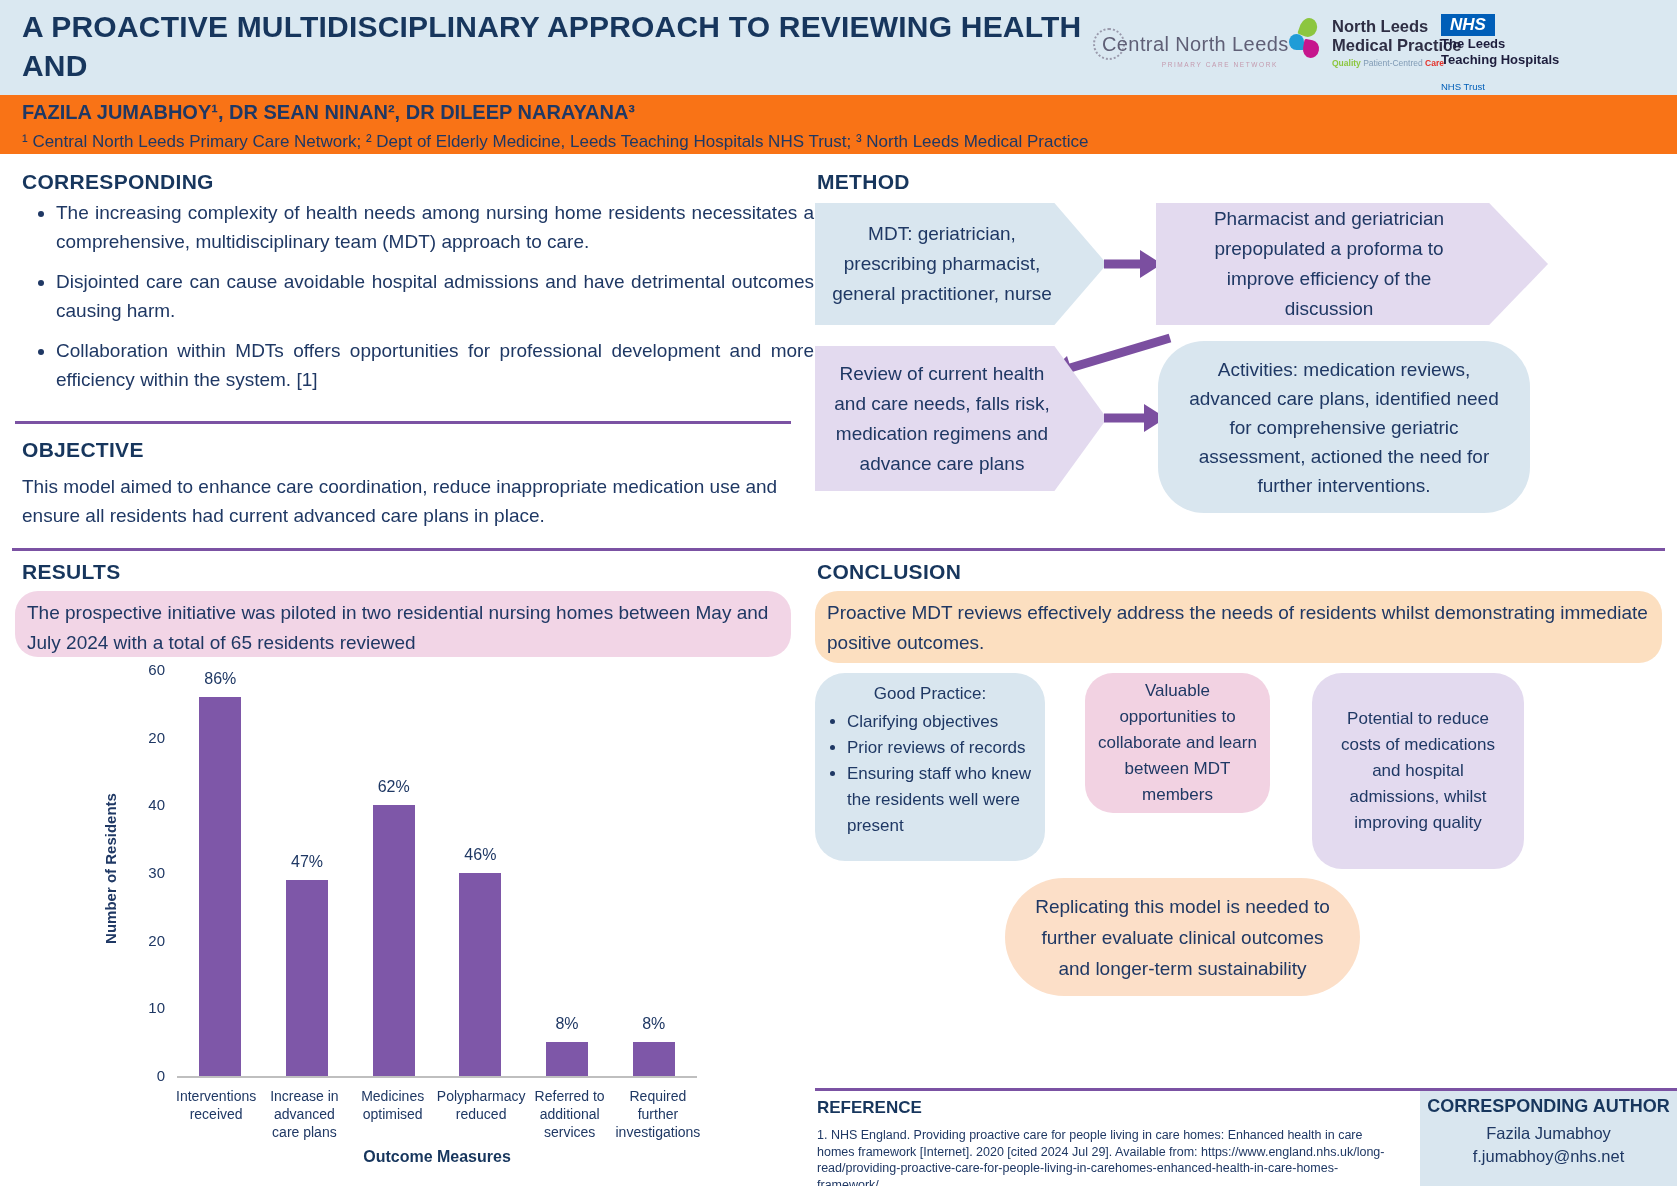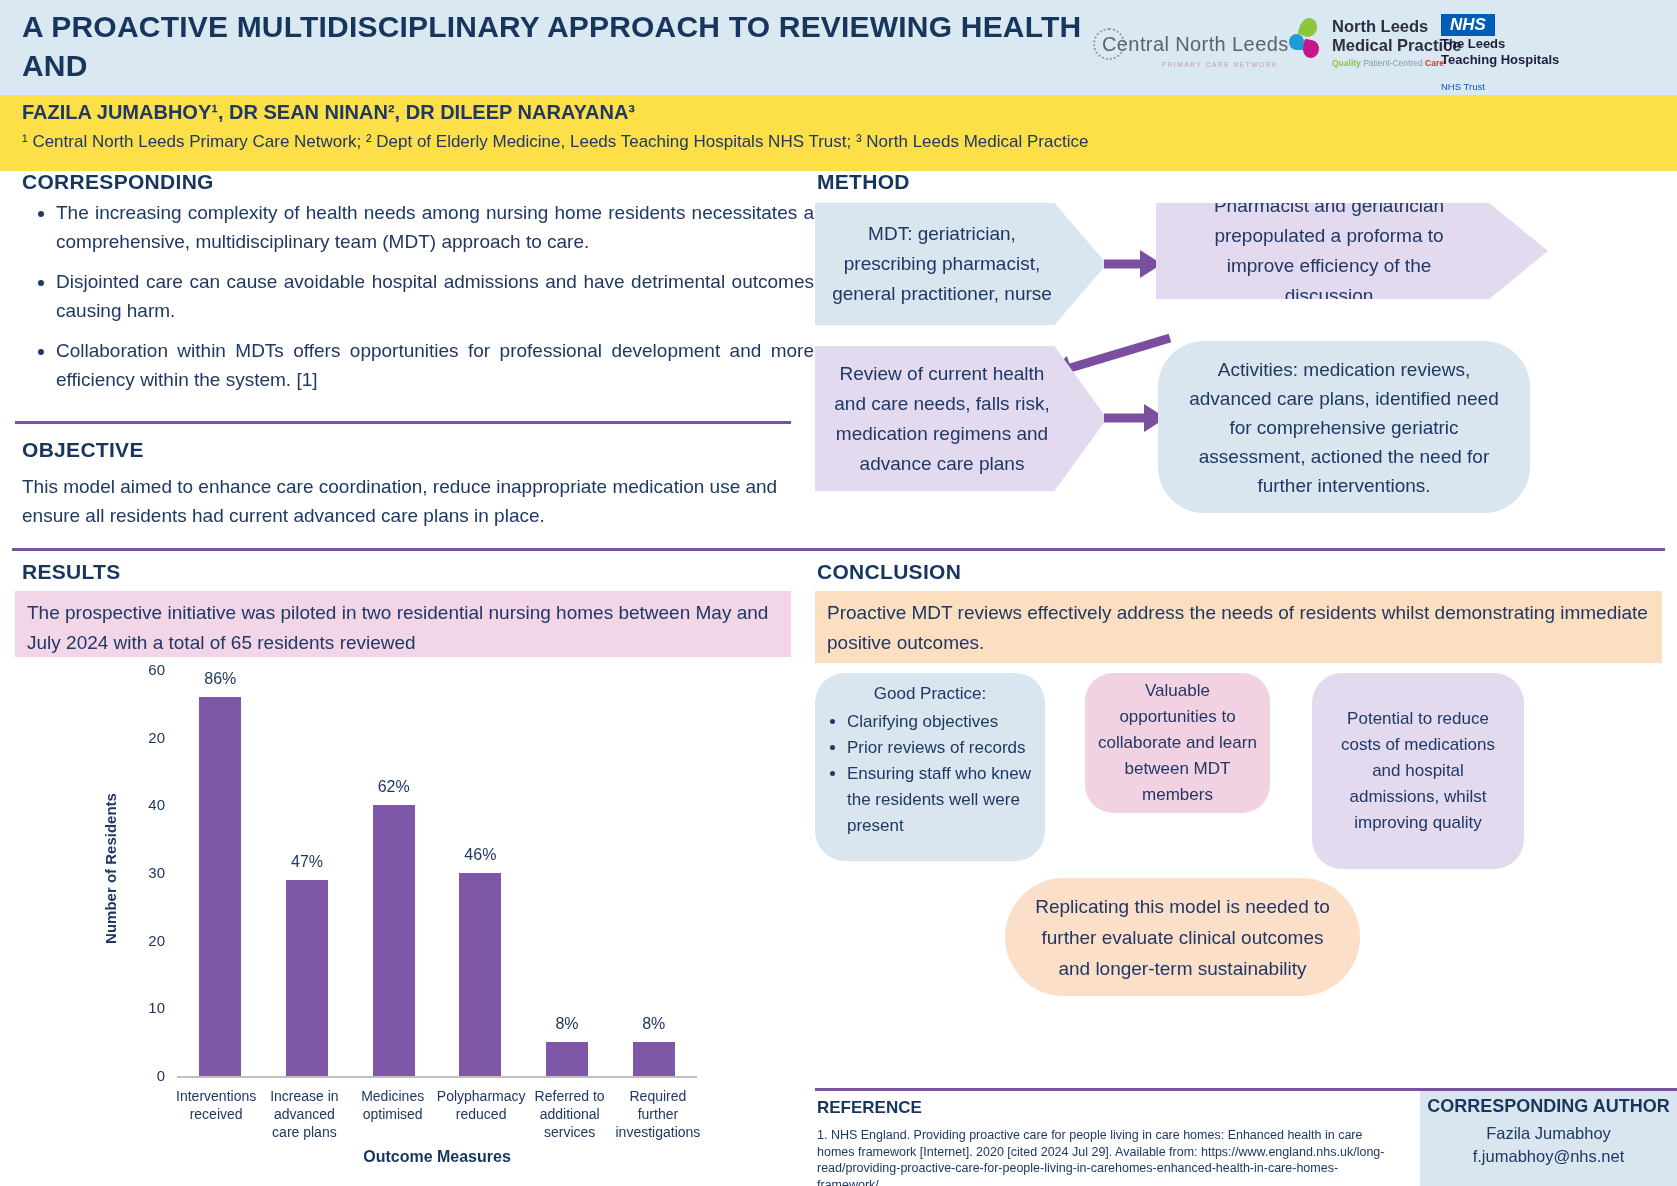--- a/index.html
+++ b/index.html
@@ -2,21 +2,21 @@
 <html><head>
 <meta charset="utf-8">
 <style>
   html,body{margin:0;padding:0;background:#ffffff;}
   .poster{position:relative;width:1677px;height:1186px;background:#ffffff;overflow:hidden;
           font-family:"Liberation Sans",sans-serif;color:#1F3864;}
   
   .band-top{position:absolute;left:0;top:0;width:1677px;height:95px;background:#DAE8F1;}
   .title{position:absolute;left:22px;top:7px;width:1060px;font-size:30px;font-weight:bold;
          color:#17365D;line-height:39px;letter-spacing:0.2px;}
-  .band-authors{position:absolute;left:0;top:95px;width:1677px;height:76px;background:#fde047;}
+  .band-authors{position:absolute;left:0;top:95px;width:1677px;height:59px;background:#f97316;}
   .authors{position:absolute;left:22px;top:6px;font-size:20px;font-weight:bold;color:#1F3864;}
   .affiliations{position:absolute;left:22px;top:37px;font-size:17px;color:#1F3864;}
   
   .logo-cnl{position:absolute;left:1093px;top:28px;width:185px;}
   .cnl-row{display:flex;align-items:center;}
   .cnl-circle{display:inline-block;width:28px;height:28px;border:2px dotted #9a9aac;border-radius:50%;flex:0 0 auto;}
   .cnl-text{margin-left:-23px;font-size:20px;color:#5f5f76;letter-spacing:0.4px;white-space:nowrap;}
   .cnl-sub{font-size:6.5px;color:#c49aae;letter-spacing:1.6px;text-align:right;margin-top:1px;}
   .logo-nlmp{position:absolute;left:1288px;top:17px;display:flex;}
   .nlmp-icon{position:relative;width:38px;height:48px;flex:0 0 auto;}
@@ -36,29 +36,29 @@
   .nhs-l:first-of-type{margin-top:4px;}
   .nhs-trust{font-size:9.5px;color:#005EB8;margin-top:13px;}
   
   .sec-h{position:absolute;font-size:21px;font-weight:bold;color:#17365D;letter-spacing:0.3px;}
   .body-text{font-size:19px;line-height:29px;color:#1F3864;}
   .divider{position:absolute;background:#7B52A3;}
   ul.intro{position:absolute;left:30px;top:198px;width:758px;margin:0;padding:0 0 0 26px;}
   ul.intro li{font-size:19px;line-height:29px;margin-bottom:11px;text-align:justify;}
   ul.intro li::marker{color:#1F3864;}
   .objective-text{position:absolute;left:22px;top:472px;width:768px;}
-  .banner{position:absolute;box-sizing:border-box;padding:7px 12px;font-size:19px;line-height:30px;color:#1F3864;}
+  .banner{position:absolute;box-sizing:border-box;padding:7px 12px;font-size:19px;line-height:30px;color:#1F3864;border-radius:23px;}
   .banner-pink{left:15px;top:591px;width:776px;height:66px;background:#F2D5E6;}
   .banner-orange{left:815px;top:591px;width:847px;height:72px;background:#FCDFC0;}
   
   .pent{position:absolute;display:flex;align-items:center;justify-content:center;text-align:center;
         box-sizing:border-box;font-size:19px;line-height:30px;color:#1F3864;}
   .pent-1{left:815px;top:203px;width:292px;height:122px;background:#D9E6EF;
           clip-path:polygon(0 0,82% 0,100% 50%,82% 100%,0 100%);padding:4px 50px 4px 12px;}
-  .pent-2{left:1156px;top:203px;width:392px;height:96px;background:#E3DAEF;
+  .pent-2{left:1156px;top:203px;width:392px;height:122px;background:#E3DAEF;
           clip-path:polygon(0 0,85% 0,100% 50%,85% 100%,0 100%);padding:4px 72px 4px 26px;}
   .pent-3{left:815px;top:346px;width:292px;height:145px;background:#E3DAEF;
           clip-path:polygon(0 0,82% 0,100% 50%,82% 100%,0 100%);padding:4px 52px 4px 14px;}
   .round-blue{left:1158px;top:341px;width:372px;height:172px;background:#D9E6EF;border-radius:46px;
           position:absolute;display:flex;align-items:center;justify-content:flex-start;text-align:center;
           box-sizing:border-box;font-size:19px;line-height:29px;padding:6px 22px;}
   .flow-arrow{position:absolute;}
   
   .cbox{position:absolute;box-sizing:border-box;color:#1F3864;}
   .cbox-gp{left:815px;top:673px;width:230px;height:188px;border-radius:30px;background:#D9E6EF;

